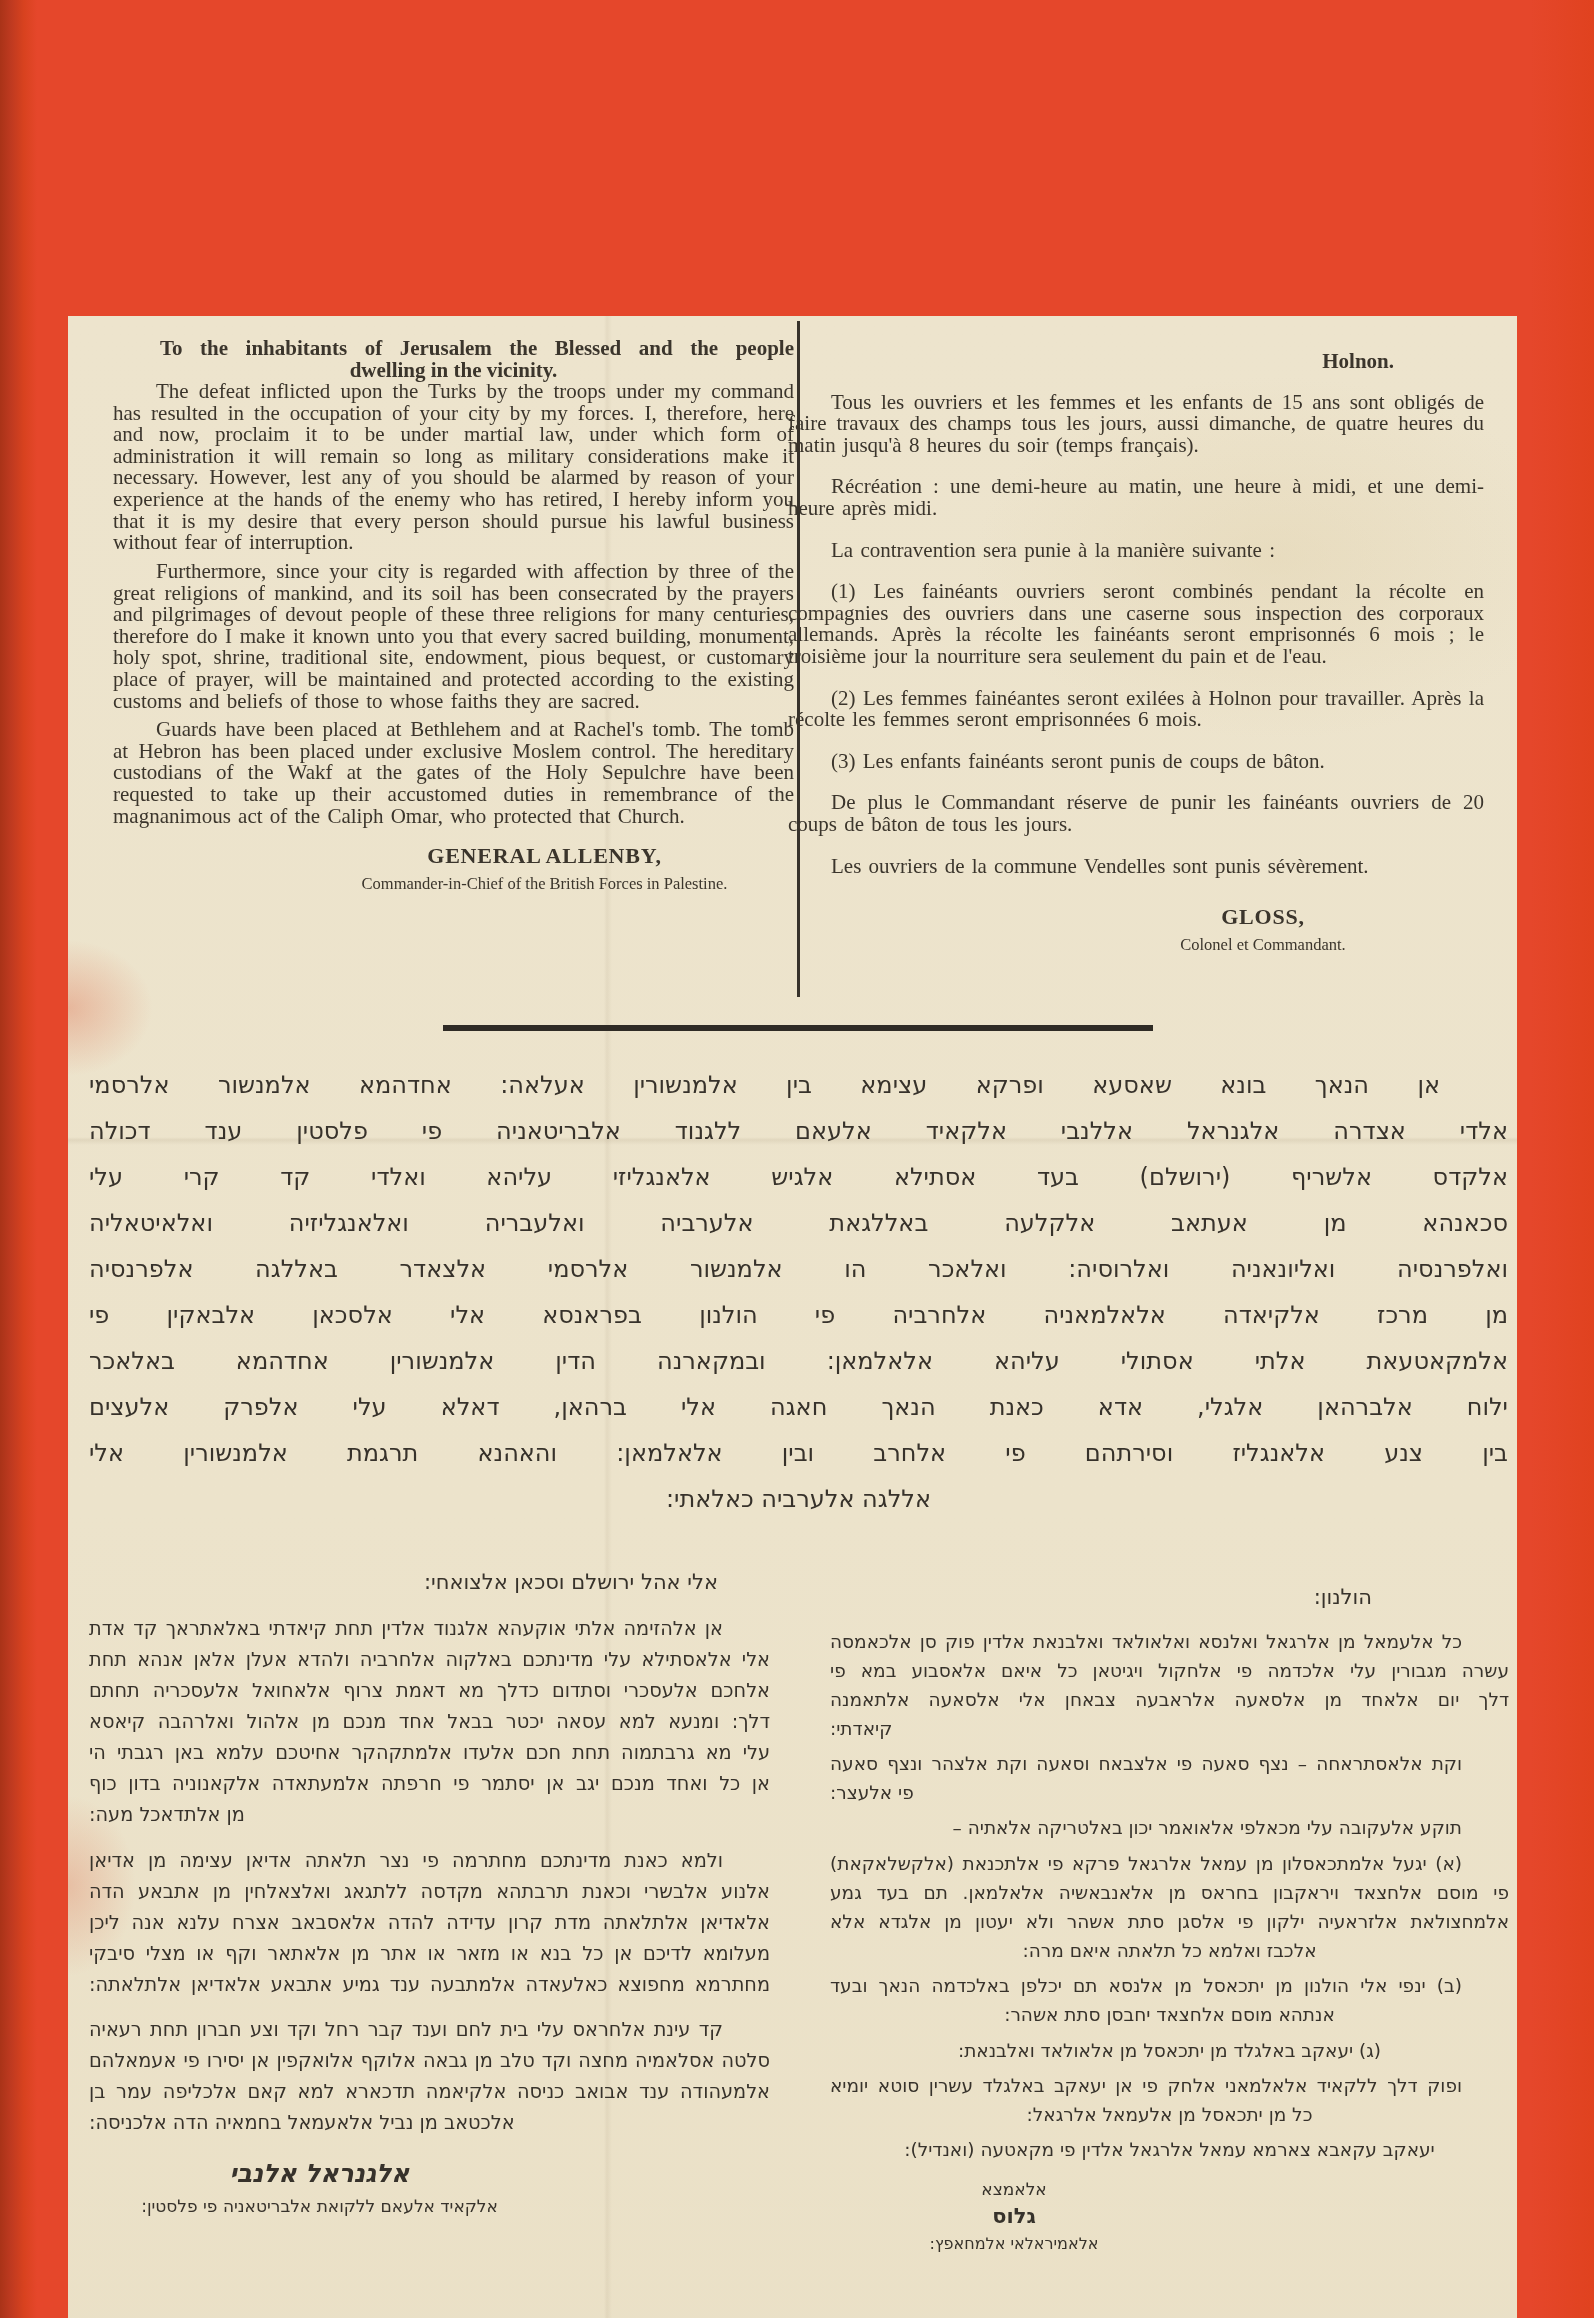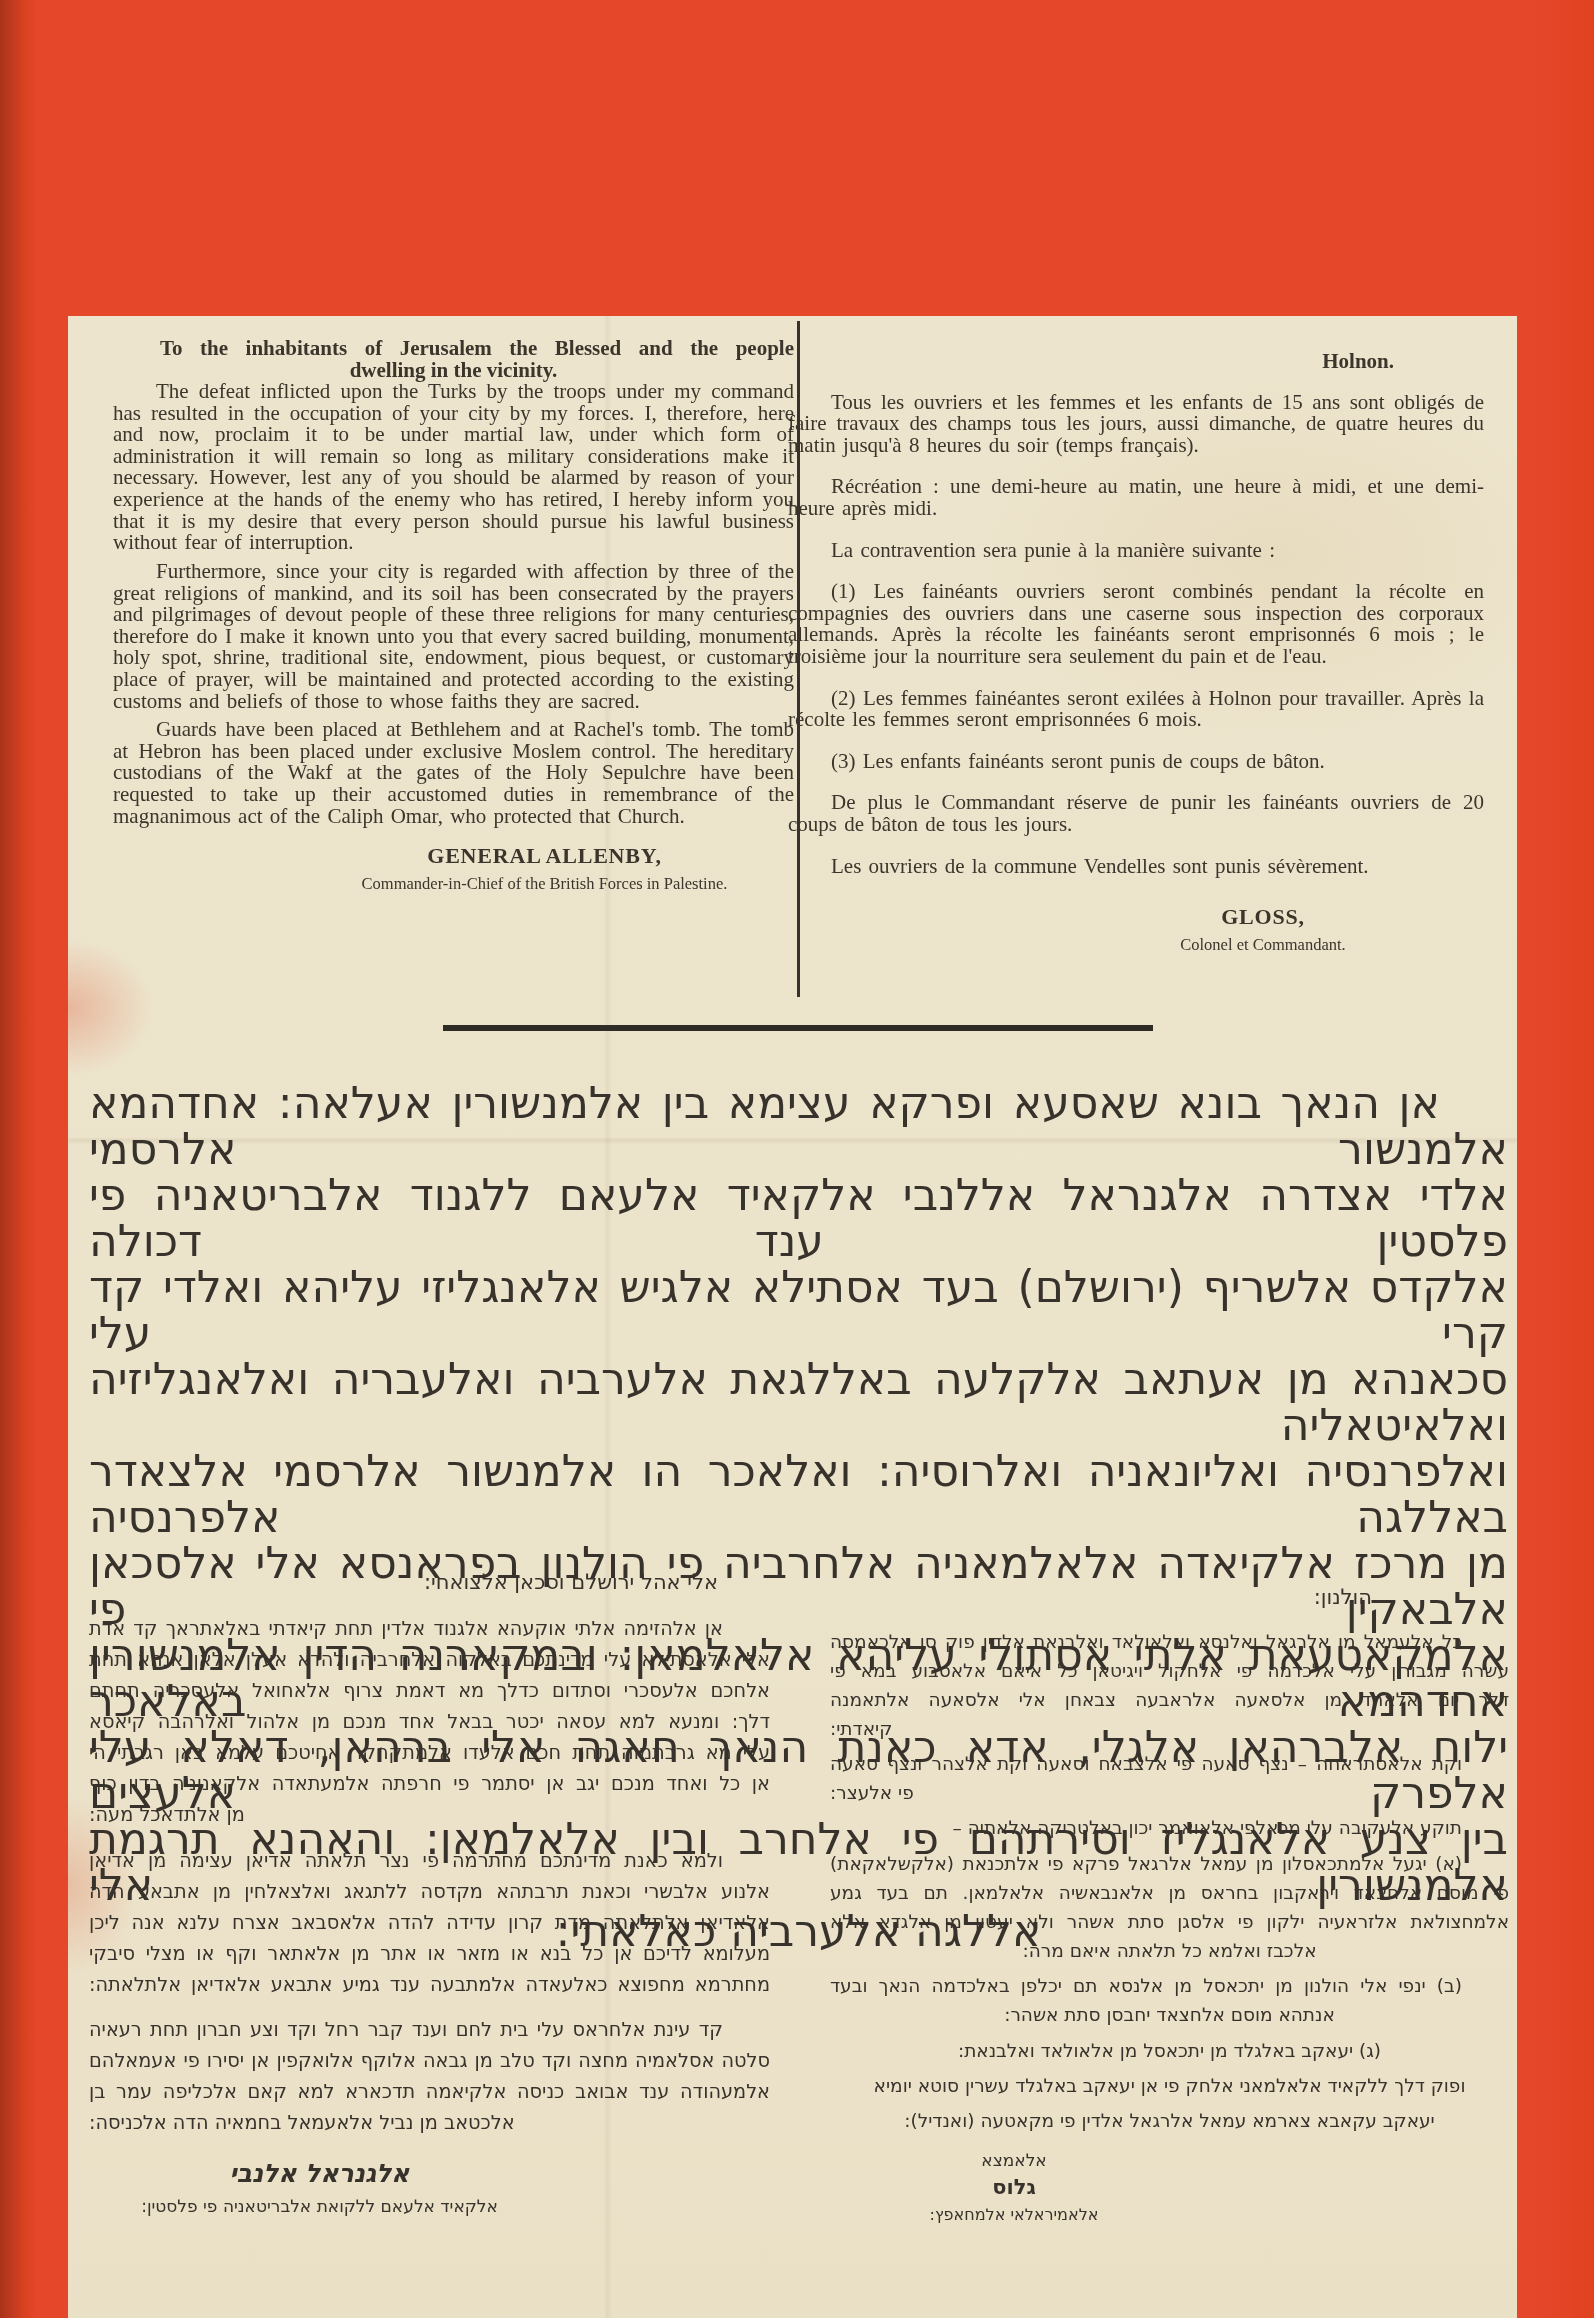--- a/index.html
+++ b/index.html
@@ -45,21 +45,21 @@
   .sig-title{font-size:16.5px;margin-top:4.8px;}
   .fr-header{text-align:right;padding-right:90px;font-size:21px;font-weight:bold;margin-bottom:17.7px;}
   
   .ar{direction:rtl;font-family:"DejaVu Sans",sans-serif;color:#37322b;}
   .ar-p{margin:0;}
   .ar-p .tline{text-align:justify;text-align-last:justify;}
   .ar-p .tline:first-child{text-indent:47px;}
   .ar-p.last-left .tline:last-child{text-align-last:left;}
   .ar-p.last-center .tline:last-child{text-align-last:center;text-indent:0;}
   .ar-p.last-right .tline:last-child{text-align-last:right;}
-  .mid-ar{position:absolute;left:21px;top:764px;width:1419px;font-size:44px;}
+  .mid-ar{position:absolute;left:21px;top:746px;width:1419px;font-size:24px;}
   .mid-ar .tline{line-height:46px;}
   .mid-ar .tline:first-child{text-indent:68px;}
   .ar-left{position:absolute;left:21px;top:1254px;width:681px;font-size:19.3px;}
   .ar-left .tline{line-height:31px;}
   .ar-right{position:absolute;left:762px;top:1269px;width:679px;font-size:18.5px;}
   .ar-right .tline{line-height:29px;}
   .ar-header-l{text-align:right;padding-left:0;padding-right:52px;font-size:21px;margin-bottom:19.3px;}
   .ar-header-r{text-align:right;padding-right:137px;font-size:21px;margin-bottom:17.7px;}
   .gap18{height:14.5px;} .gap8{height:6.4px;}
   .sig-ar-l{margin:21px auto 0 0;width:419px;text-align:center;margin-right:auto;margin-left:21px;}
@@ -190,20 +190,21 @@
           <div class="tline">(ב) ינפי אלי הולנון מן יתכאסל מן אלנסא תם יכלפן באלכדמה הנאך ובעד</div>
           <div class="tline">אנתהא מוסם אלחצאד יחבסן סתת אשהר:</div>
         </div>
       <div class="gap8"></div>
       <div class="ar-p last-center">
           <div class="tline">(ג) יעאקב באלגלד מן יתכאסל מן אלאולאד ואלבנאת:</div>
         </div>
       <div class="gap8"></div>
       <div class="ar-p last-center">
           <div class="tline">ופוק דלך ללקאיד אלאלמאני אלחק פי אן יעאקב באלגלד עשרין סוטא יומיא</div>
+          <div class="tline">כל מן יתכאסל מן אלעמאל אלרגאל:</div>
         </div>
       <div class="gap8"></div>
       <div class="ar-p last-center">
           <div class="tline">יעאקב עקאבא צארמא עמאל אלרגאל אלדין פי מקאטעה (ואנדיל):</div>
         </div>
       <div class="sig-ar-r">
         <div class="a">אלאמצא</div>
         <div class="b">גלוס</div>
         <div class="c">אלאמיראלאי אלמחאפץ:</div>
       </div>

